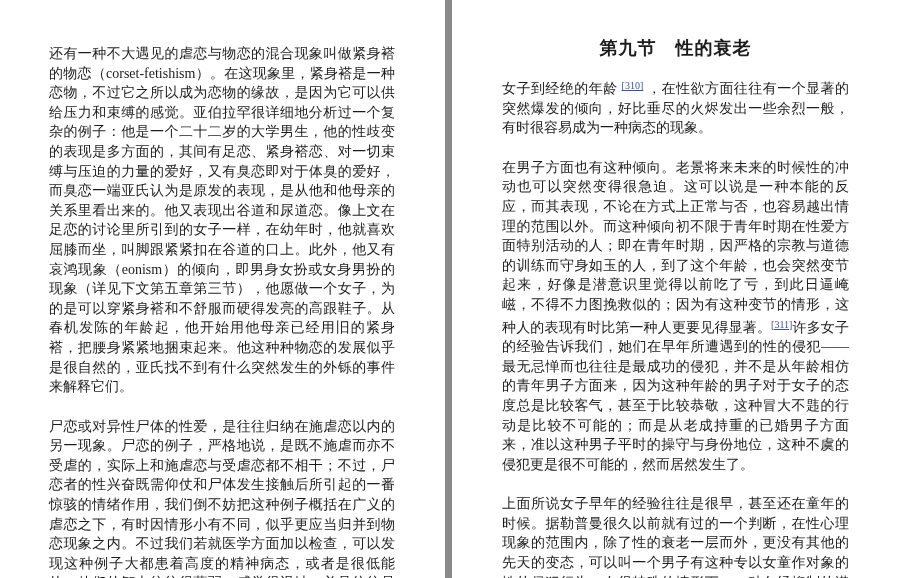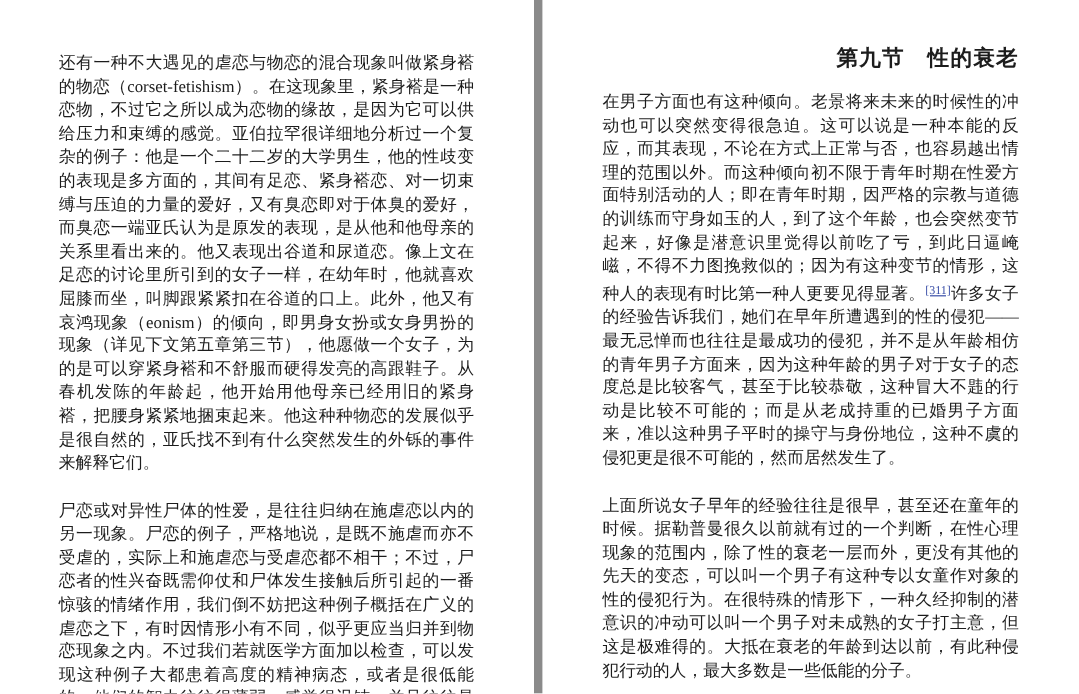--- a/index.html
+++ b/index.html
@@ -18,21 +18,21 @@
     color:var(--text-color);
   }
   .page{position:absolute;top:0;bottom:16px;}
   .page-left{left:49px;width:346px;top:44px;}
   .page-right{left:502px;width:347px;top:36px;}
   .divider{
     position:absolute;left:445px;top:0;width:7px;height:578px;
     background:var(--divider-color);
   }
   .doc-title{
-    font-size:18px;font-weight:bold;text-align:right;
+    font-size:18px;font-weight:bold;text-align:center;
     margin:0 0 16px 0;letter-spacing:1px;
   }
   .para{
     margin:0 0 20px 0;
     font-size:14px;line-height:19.6px;
     text-align:justify;
     word-break:break-all;
   }
   .fn{
     color:var(--link-color);
@@ -49,16 +49,17 @@
 <div class="page page-left">
     <p class="para"><span>还有一种不大遇见的虐恋与物恋的混合现象叫做紧身褡的物恋（corset-fetishism）。在这现象里，紧身褡是一种恋物，不过它之所以成为恋物的缘故，是因为它可以供给压力和束缚的感觉。亚伯拉罕很详细地分析过一个复杂的例子：他是一个二十二岁的大学男生，他的性歧变的表现是多方面的，其间有足恋、紧身褡恋、对一切束缚与压迫的力量的爱好，又有臭恋即对于体臭的爱好，而臭恋一端亚氏认为是原发的表现，是从他和他母亲的关系里看出来的。他又表现出谷道和尿道恋。像上文在足恋的讨论里所引到的女子一样，在幼年时，他就喜欢屈膝而坐，叫脚跟紧紧扣在谷道的口上。此外，他又有哀鸿现象（eonism）的倾向，即男身女扮或女身男扮的现象（详见下文第五章第三节），他愿做一个女子，为的是可以穿紧身褡和不舒服而硬得发亮的高跟鞋子。从春机发陈的年龄起，他开始用他母亲已经用旧的紧身褡，把腰身紧紧地捆束起来。他这种种物恋的发展似乎是很自然的，亚氏找不到有什么突然发生的外铄的事件来解释它们。</span></p>
     <p class="para"><span>尸恋或对异性尸体的性爱，是往往归纳在施虐恋以内的另一现象。尸恋的例子，严格地说，是既不施虐而亦不受虐的，实际上和施虐恋与受虐恋都不相干；不过，尸恋者的性兴奋既需仰仗和尸体发生接触后所引起的一番惊骇的情绪作用，我们倒不妨把这种例子概括在广义的虐恋之下，有时因情形小有不同，似乎更应当归并到物恋现象之内。不过我们若就医学方面加以检查，可以发现这种例子大都患着高度的精神病态，或者是很低能的；他们的智力往往很薄弱，感觉很迟钝，并且往往是嗅觉有缺陷的。埃普拉（Epaulard）　　</span></p>
   </div>
 
 <div class="divider"></div>
 
 <div class="page page-right">
   <h1 class="doc-title">第九节　性的衰老</h1>
   <div>
+      <p class="para"><span>女子到经绝的年龄 </span><a class="fn">[310]</a><span> ，在性欲方面往往有一个显著的突然爆发的倾向，好比垂尽的火烬发出一些余烈一般，有时很容易成为一种病态的现象。</span></p>
       <p class="para"><span>在男子方面也有这种倾向。老景将来未来的时候性的冲动也可以突然变得很急迫。这可以说是一种本能的反应，而其表现，不论在方式上正常与否，也容易越出情理的范围以外。而这种倾向初不限于青年时期在性爱方面特别活动的人；即在青年时期，因严格的宗教与道德的训练而守身如玉的人，到了这个年龄，也会突然变节起来，好像是潜意识里觉得以前吃了亏，到此日逼崦嵫，不得不力图挽救似的；因为有这种变节的情形，这种人的表现有时比第一种人更要见得显著。</span><a class="fn">[311]</a><span>许多女子的经验告诉我们，她们在早年所遭遇到的性的侵犯——最无忌惮而也往往是最成功的侵犯，并不是从年龄相仿的青年男子方面来，因为这种年龄的男子对于女子的态度总是比较客气，甚至于比较恭敬，这种冒大不韪的行动是比较不可能的；而是从老成持重的已婚男子方面来，准以这种男子平时的操守与身份地位，这种不虞的侵犯更是很不可能的，然而居然发生了。</span></p>
       <p class="para"><span>上面所说女子早年的经验往往是很早，甚至还在童年的时候。据勒普曼很久以前就有过的一个判断，在性心理现象的范围内，除了性的衰老一层而外，更没有其他的先天的变态，可以叫一个男子有这种专以女童作对象的性的侵犯行为。在很特殊的情形下，一种久经抑制的潜意识的冲动可以叫一个男子对未成熟的女子打主意，但这是极难得的。大抵在衰老的年龄到达以前，有此种侵犯行动的人，最大多数是一些低能的分子。</span></p>
     </div>
 </div>
 
 </body></html>

